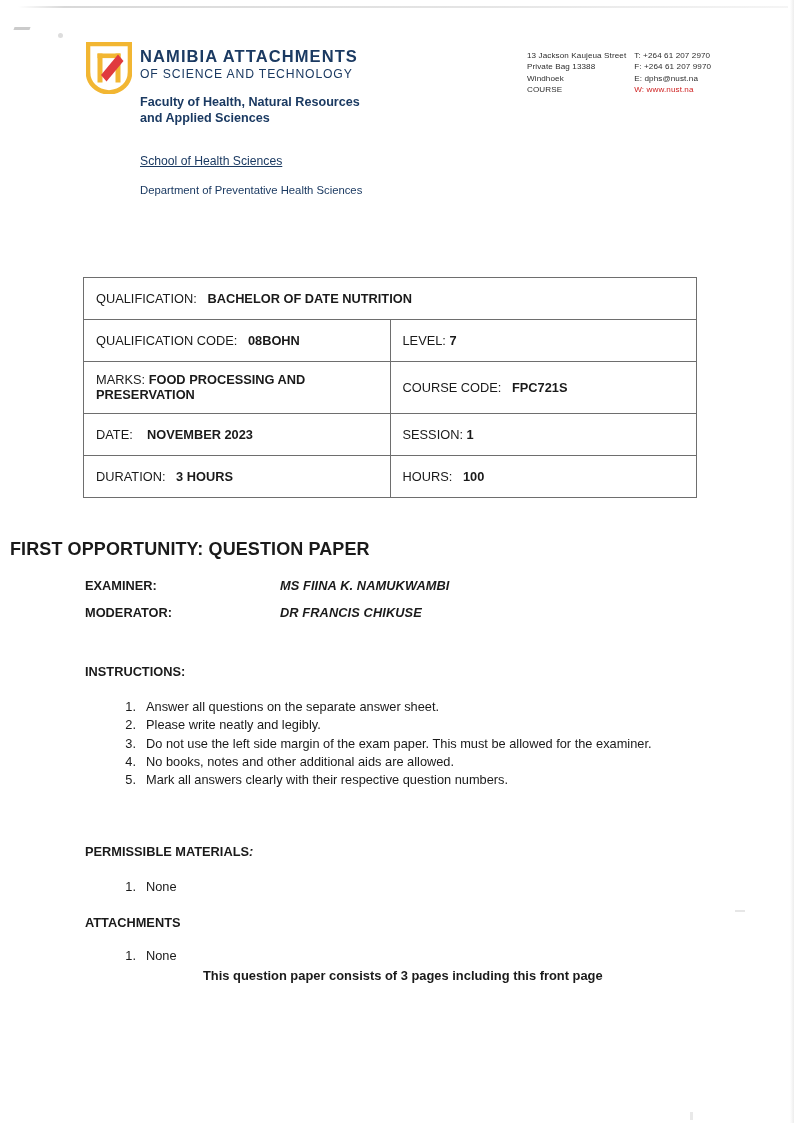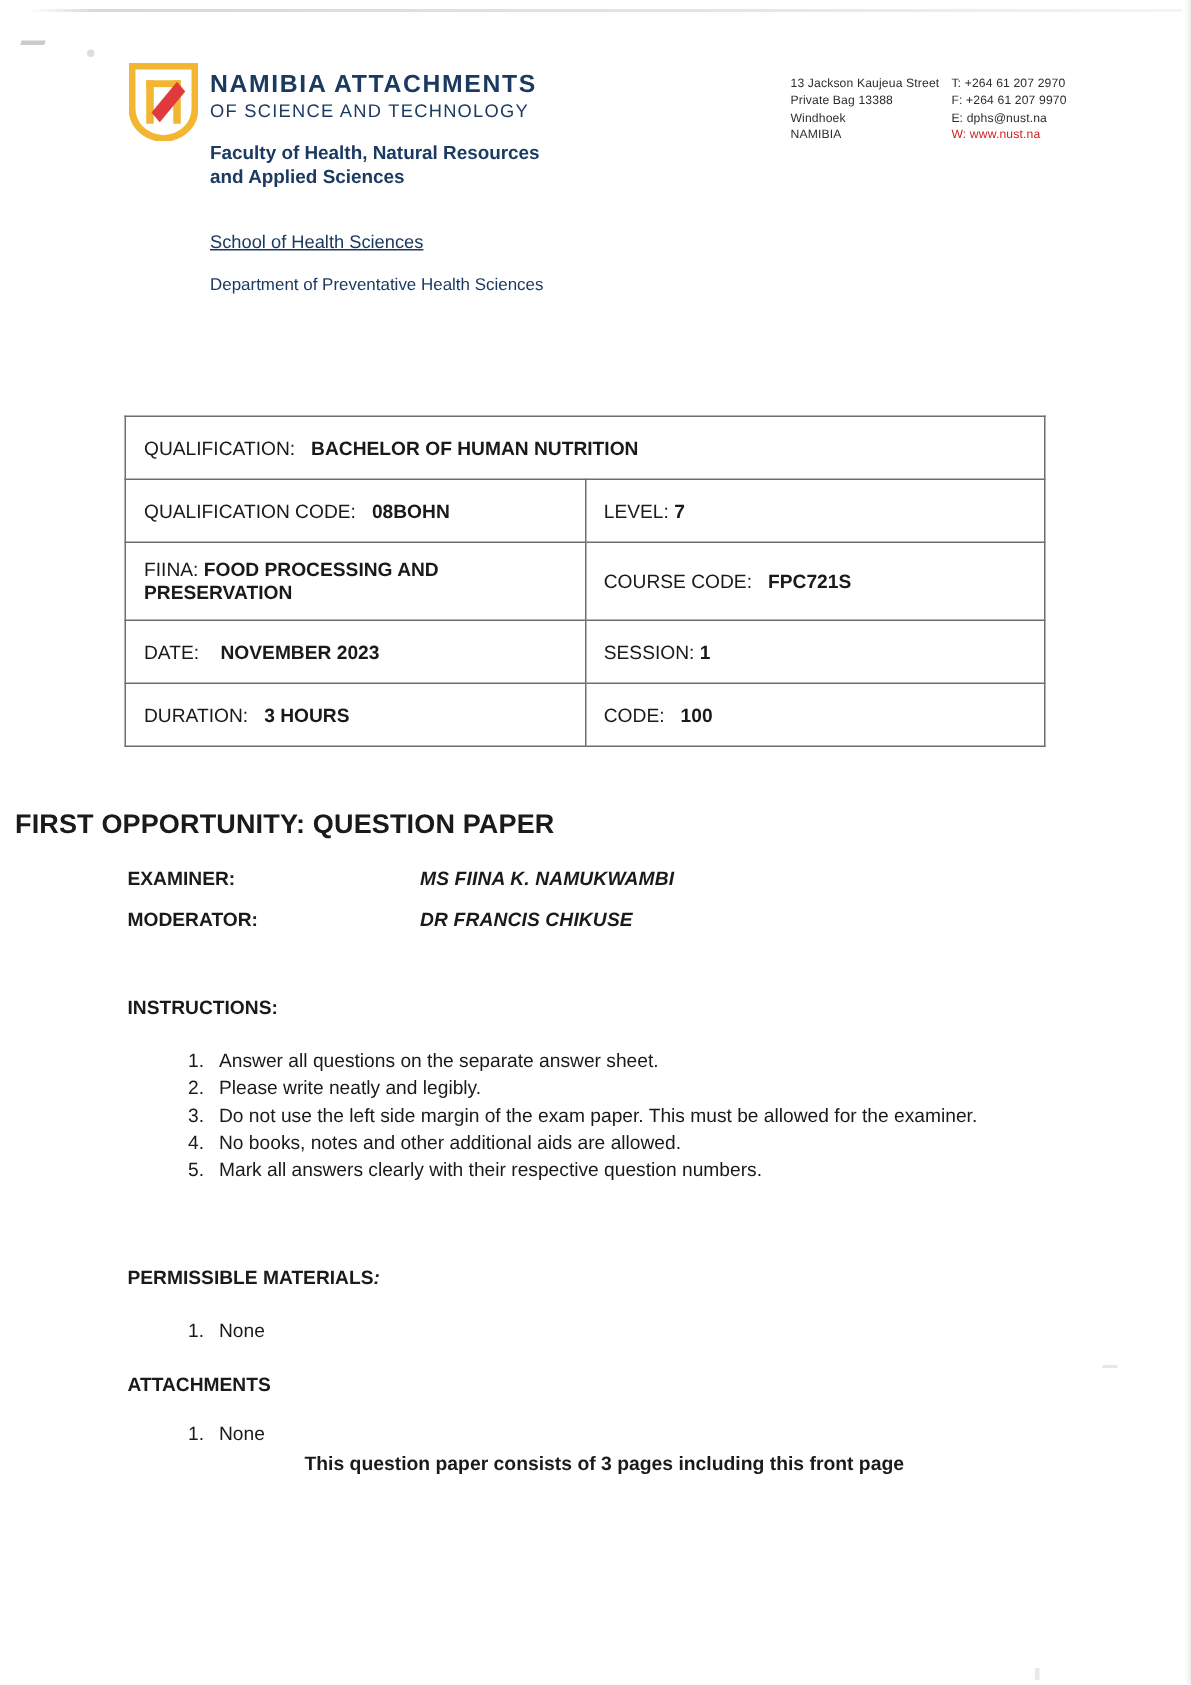--- a/index.html
+++ b/index.html
@@ -294,21 +294,21 @@
 
     <div class="school">School of Health Sciences</div>
 
     <div class="department">Department of Preventative Health Sciences</div>
 
     <div class="contact">
       <div class="contact-col">
         <div>13 Jackson Kaujeua Street</div>
         <div>Private Bag 13388</div>
         <div>Windhoek</div>
-        <div>NAMIBIA</div>
+        <div>COURSE</div>
       </div>
       <div class="contact-col">
         <div>
           <span class="lbl">T:</span>
           <span>+264 61 207 2970</span>
         </div>
         <div>
           <span class="lbl">F:</span>
           <span>+264 61 207 9970</span>
         </div>
@@ -323,37 +323,37 @@
       </div>
     </div>
   </div>
 
   <table class="info-table">
     <tbody>
       <tr>
         <td colspan="2">
           <span class="lbl">QUALIFICATION:</span>
           &nbsp;
-          <span class="val">BACHELOR OF HUMAN NUTRITION</span>
+          <span class="val">BACHELOR OF DATE NUTRITION</span>
         </td>
       </tr>
       <tr>
         <td class="col-left">
           <span class="lbl">QUALIFICATION CODE:</span>
           &nbsp;
           <span class="val">08BOHN</span>
         </td>
         <td class="col-right">
           <span class="lbl">LEVEL:</span>
           <span class="val">7</span>
         </td>
       </tr>
       <tr>
         <td class="col-left">
-          <span class="lbl">FIINA:</span>
+          <span class="lbl">MARKS:</span>
           <span class="val">FOOD PROCESSING AND PRESERVATION</span>
         </td>
         <td class="col-right">
           <span class="lbl">COURSE CODE:</span>
           &nbsp;
           <span class="val">FPC721S</span>
         </td>
       </tr>
       <tr>
         <td class="col-left">
@@ -366,21 +366,21 @@
           <span class="val">1</span>
         </td>
       </tr>
       <tr>
         <td class="col-left">
           <span class="lbl">DURATION:</span>
           &nbsp;
           <span class="val">3 HOURS</span>
         </td>
         <td class="col-right">
-          <span class="lbl">CODE:</span>
+          <span class="lbl">HOURS:</span>
           &nbsp;
           <span class="val">100</span>
         </td>
       </tr>
     </tbody>
   </table>
 
   <div class="opportunity">
     <span>FIRST OPPORTUNITY: QUESTION PAPER</span>
   </div>

